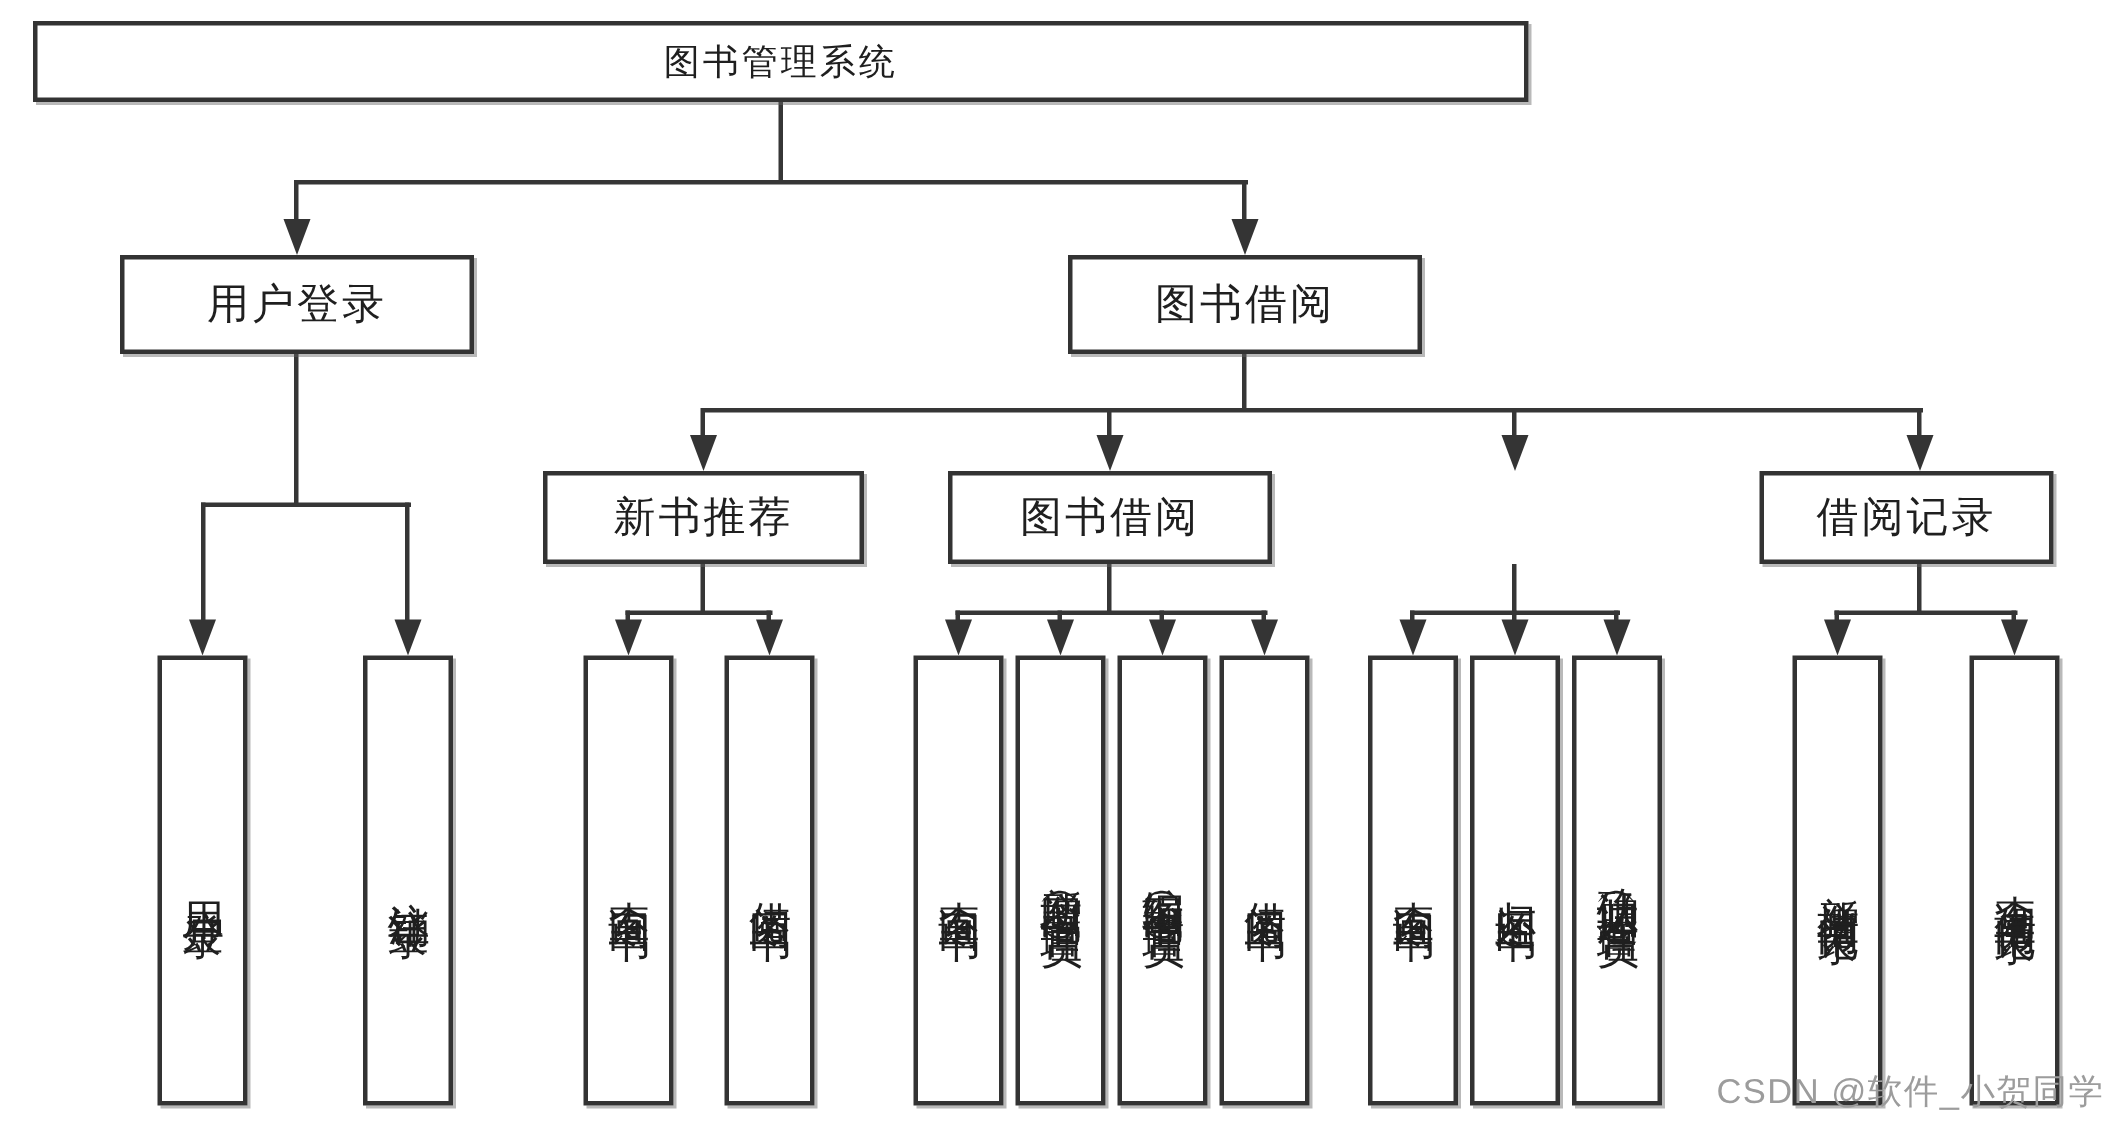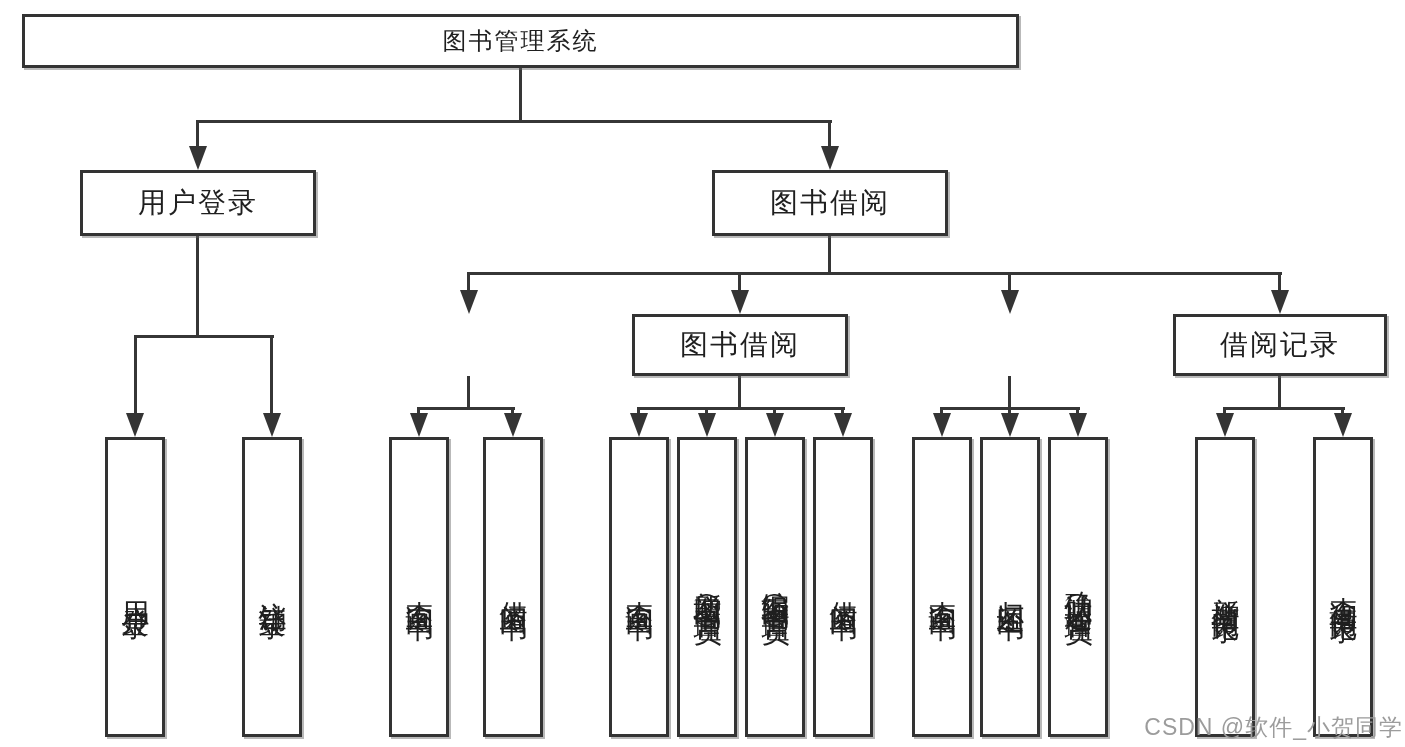--- a/index.html
+++ b/index.html
@@ -113,24 +113,27 @@
   <div class="hline" style="left:468px; top:272px; width:814px;"></div>
   <div class="vline" style="left:467px; top:272px; height:20px;"></div>
   <div class="arrow" style="left:460px; top:290px;"></div>
   <div class="vline" style="left:738px; top:272px; height:20px;"></div>
   <div class="arrow" style="left:731px; top:290px;"></div>
   <div class="vline" style="left:1008px; top:272px; height:20px;"></div>
   <div class="arrow" style="left:1001px; top:290px;"></div>
   <div class="vline" style="left:1278px; top:272px; height:20px;"></div>
   <div class="arrow" style="left:1271px; top:290px;"></div>
 
+  <div class="box" style="left:362px; top:314px; width:214px; height:62px;">
+    <span class="hlabel">新书推荐</span>
+  </div>
   <div class="box" style="left:632px; top:314px; width:216px; height:62px;">
     <span class="hlabel">图书借阅</span>
   </div>
-  <div class="box" style="left:1173px; top:314px; width:214px; height:62px;">
+  <div class="box" style="left:1173px; top:314px; width:196px; height:62px;">
     <span class="hlabel">借阅记录</span>
   </div>
 
   <div class="vline" style="left:467px; top:376px; height:33px;"></div>
   <div class="hline" style="left:417px; top:407px; width:98px;"></div>
   <div class="vline" style="left:417px; top:407px; height:8px;"></div>
   <div class="arrow" style="left:410px; top:413px;"></div>
   <div class="vline" style="left:511px; top:407px; height:8px;"></div>
   <div class="arrow" style="left:504px; top:413px;"></div>
 

